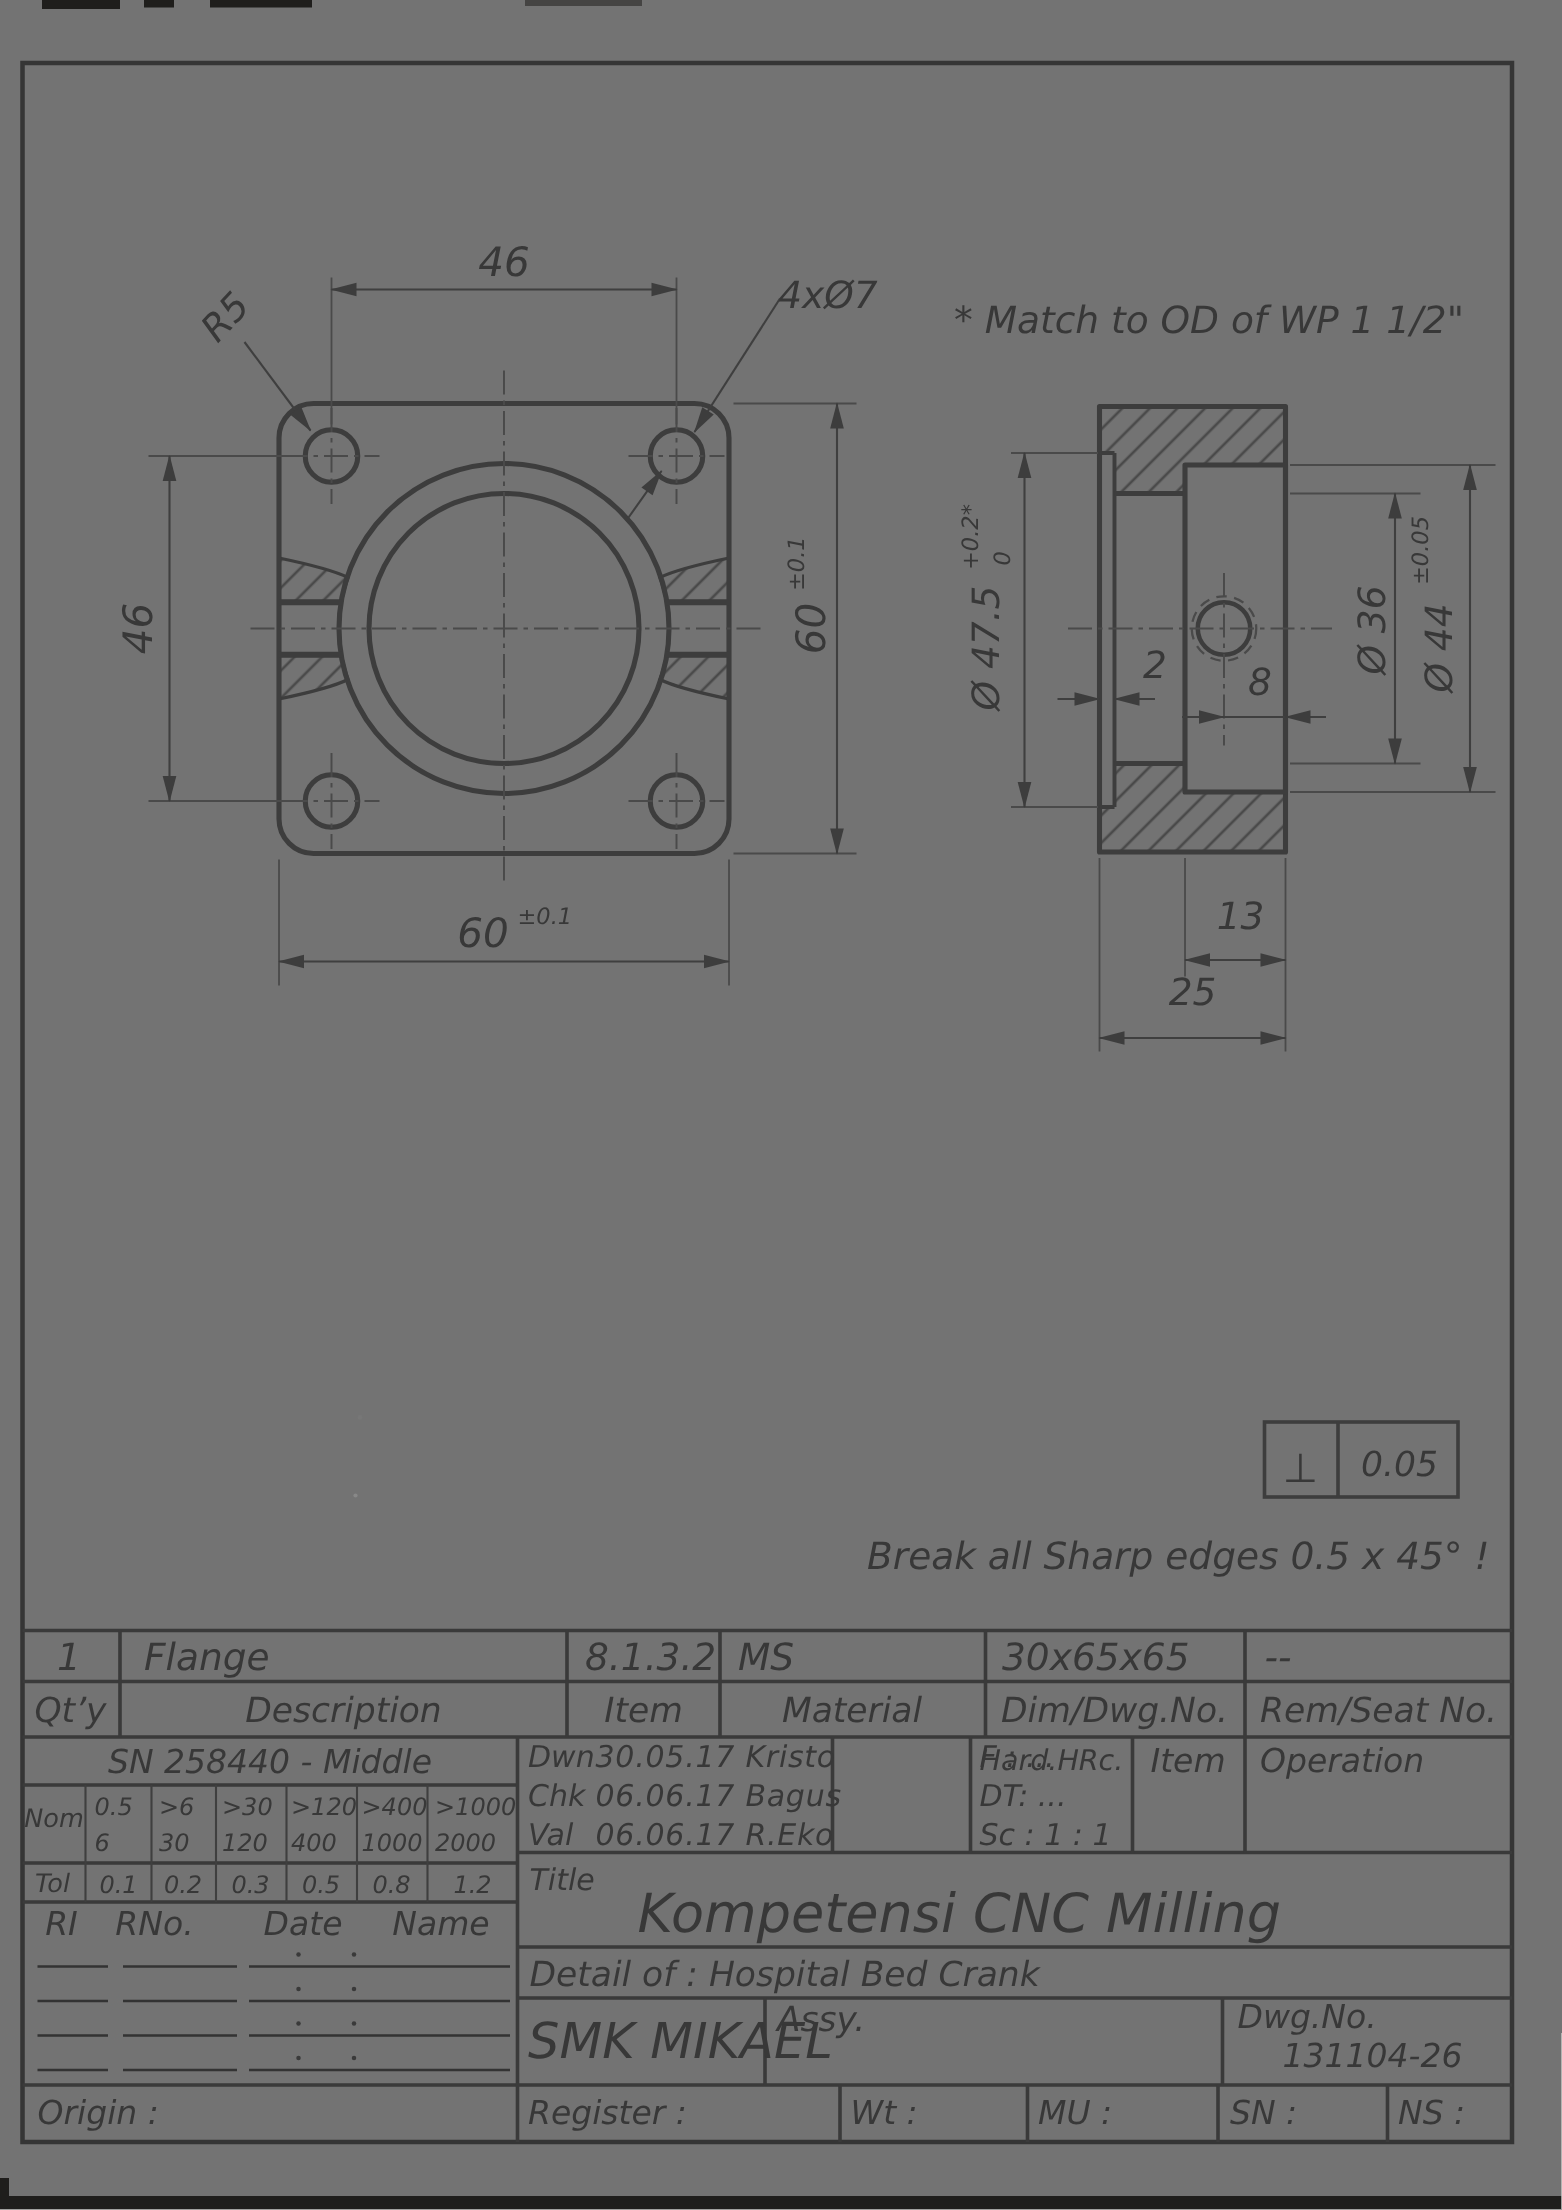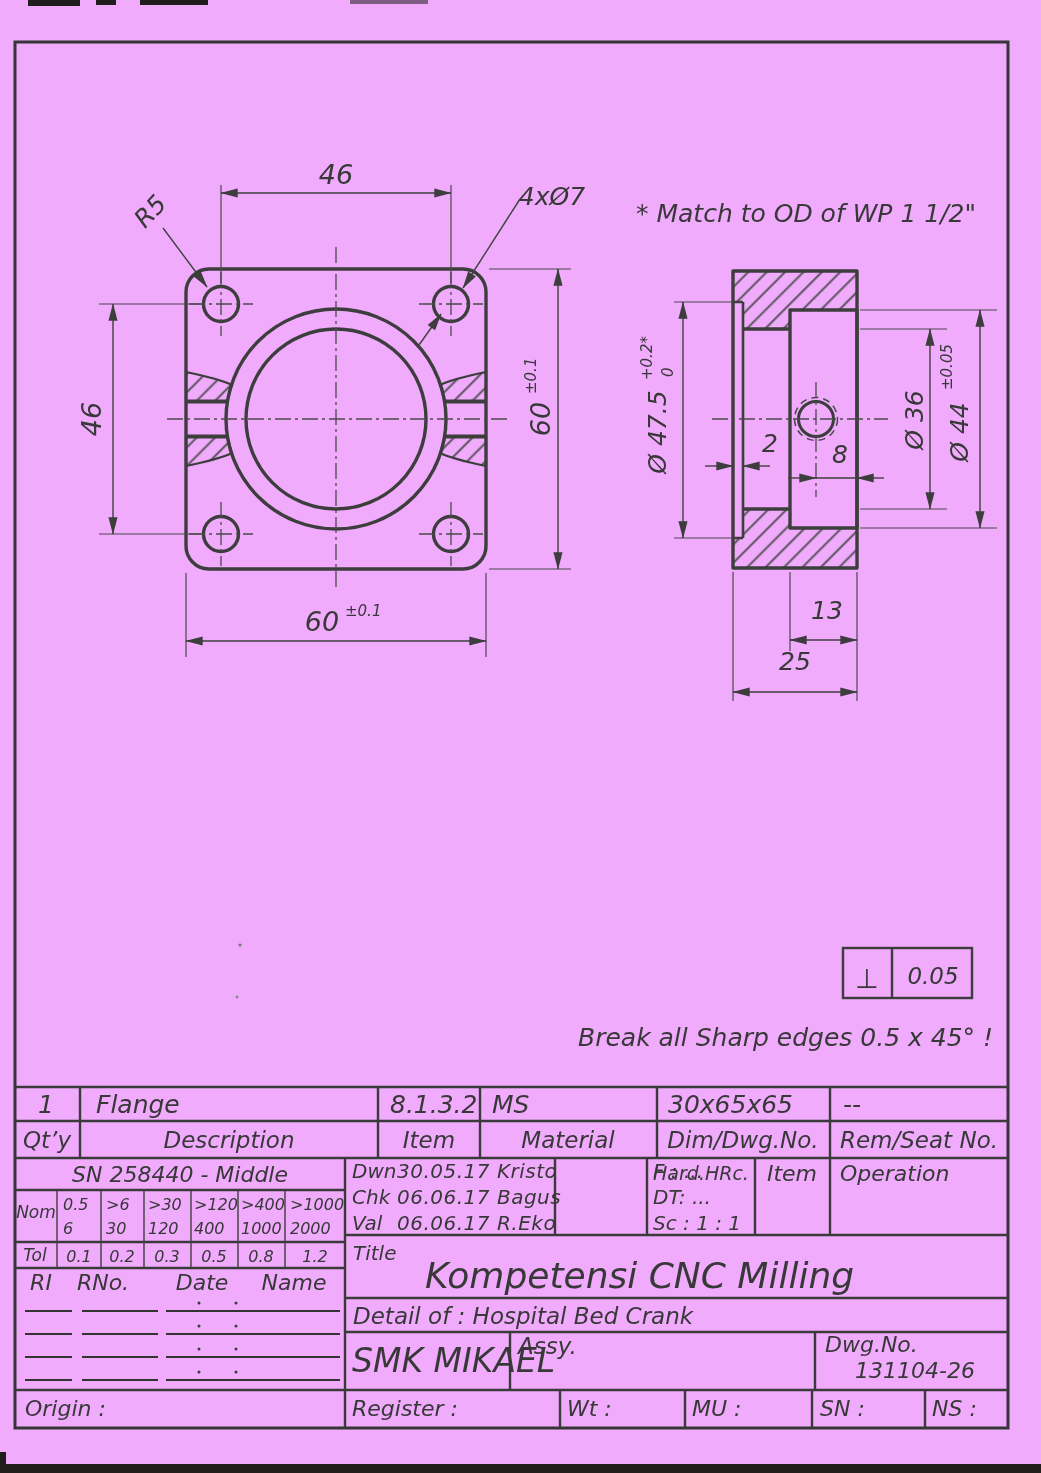--- a/index.html
+++ b/index.html
@@ -1,16 +1,16 @@
 <!DOCTYPE html>
 <html><head>
 <meta charset="utf-8">
 <style>
   html,body{margin:0;padding:0;background:#e8e7e4;}
-  #sheet{position:relative;width:1041px;height:1473px;background:#f0abfc;overflow:hidden;}
+  #sheet{position:relative;width:1041px;height:1473px;background:#737373;overflow:hidden;}
   svg{position:absolute;left:0;top:0;}
   svg text{fill:#383838;font-family:"DejaVu Sans",sans-serif;font-style:italic;}
   .thick{stroke:#3d3d3d;stroke-width:3.4;fill:none;stroke-linejoin:round;}
   .med{stroke:#3d3d3d;stroke-width:2.4;fill:none;}
   .ext{stroke:#4a4a4a;stroke-width:1.2;fill:none;}
   .dim{stroke:#3f3f3f;stroke-width:1.4;fill:none;}
   .cl{stroke:#4a4a4a;stroke-width:1.3;fill:none;stroke-dasharray:16 4 3 4;}
   .dash{stroke:#4a4a4a;stroke-width:1.5;fill:none;stroke-dasharray:7 5;}
   .tb{stroke:#3a3a3a;stroke-width:2.4;fill:none;}
   .tbn{stroke:#3f3f3f;stroke-width:1.4;fill:none;}

